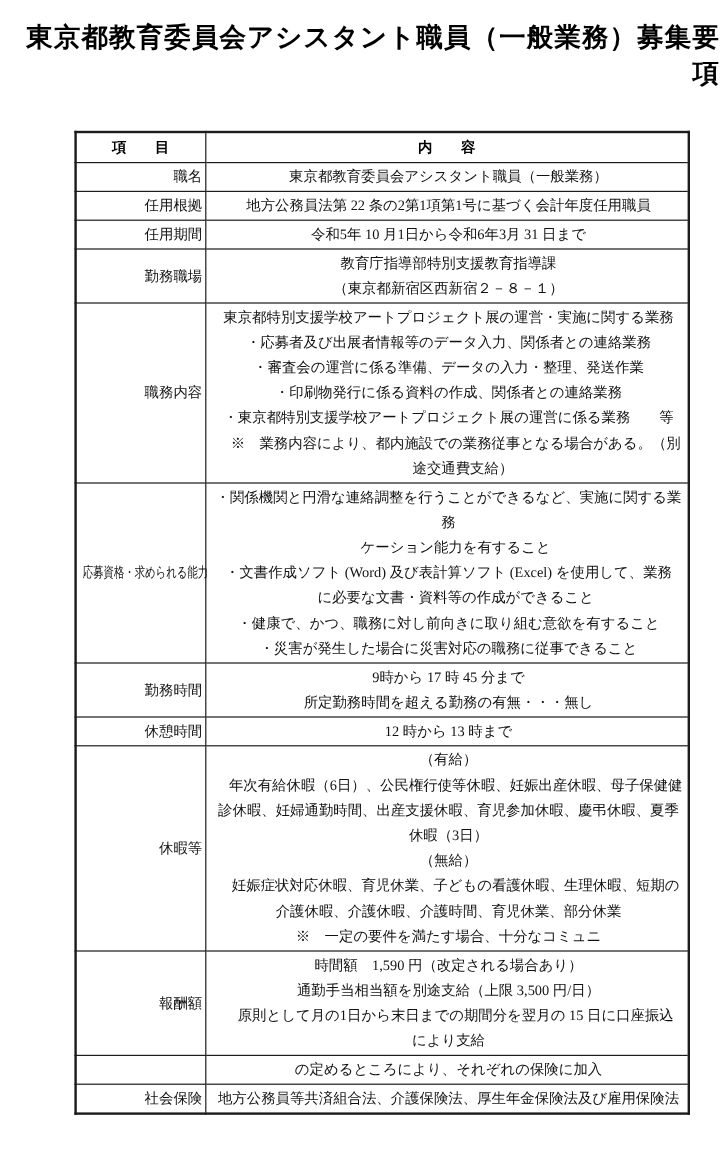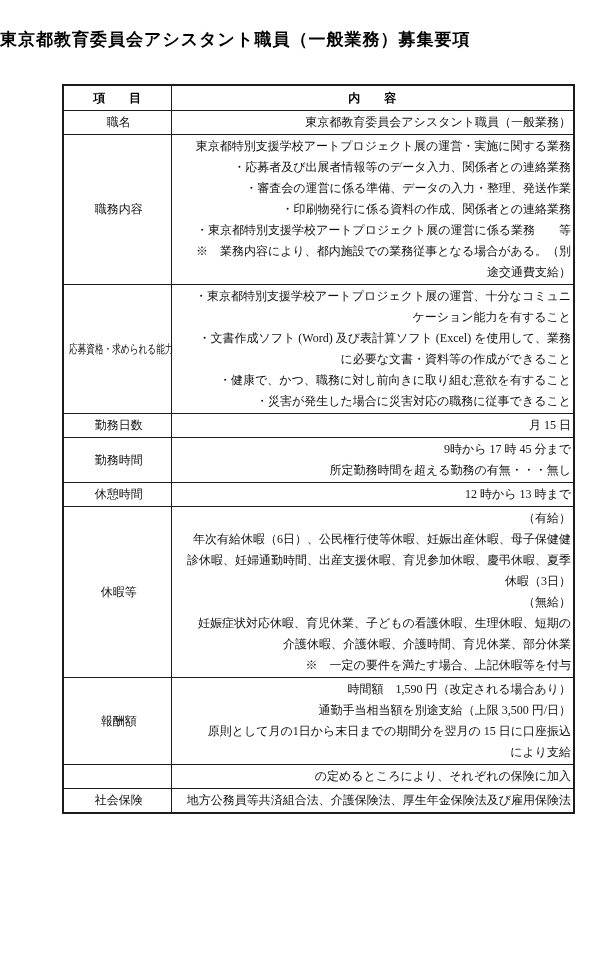--- a/index.html
+++ b/index.html
@@ -11,25 +11,25 @@
     position: relative;
     width: 600px;
     height: 970px;
     background: #ffffff;
     font-family: "Liberation Serif", "DejaVu Serif", serif;
     color: #111111;
     overflow: hidden;
   }
   .doc-title {
     margin: 0;
-    padding-top: 28px;
+    padding-top: 16px;
     font-family: "Liberation Sans", "DejaVu Sans", sans-serif;
-    font-size: 17px;
+    font-size: 22px;
     font-weight: bold;
-    text-align: left;
+    text-align: right;
     letter-spacing: 1px;
     color: #000000;
   }
   table.spec {
     border-collapse: collapse;
     table-layout: fixed;
     width: 511px;
     margin: 33px 0 0 62px;
     border: 2px solid #1c1c1c;
   }
@@ -44,26 +44,26 @@
   }
   th {
     font-family: "Liberation Sans", "DejaVu Sans", sans-serif;
     font-weight: bold;
     text-align: center;
     height: 22px;
     padding: 1px 0;
     color: #000000;
   }
   td.lb {
-    text-align: center;
+    text-align: right;
     white-space: nowrap;
     margin-left: 38px;
   }
   td.ct {
-    text-align: right;
+    text-align: center;
     font-family: Liberation Serif, serif;
   }
   .ln {
     white-space: pre-wrap;
   }
   .compress {
     display: inline-block;
     transform: scaleX(0.72);
     transform-origin: left center;
     white-space: nowrap;
@@ -88,48 +88,61 @@
       </tr>
     </thead>
     <tbody>
       <tr>
         <td class="lb">職名</td>
         <td class="ct">
           <div class="ln">東京都教育委員会アシスタント職員（一般業務）</div>
         </td>
       </tr>
       <tr>
+        <td class="lb">任用根拠</td>
+        <td class="ct">
+          <div class="ln">地方公務員法第 22 条の2第1項第1号に基づく会計年度任用職員</div>
+        </td>
+      </tr>
+      <tr>
+        <td class="lb">任用期間</td>
+        <td class="ct">
+          <div class="ln">令和5年 10 月1日から令和6年3月 31 日まで</div>
+        </td>
+      </tr>
+      <tr>
+        <td class="lb">勤務職場</td>
+        <td class="ct">
+          <div class="ln">教育庁指導部特別支援教育指導課</div>
+          <div class="ln">（東京都新宿区西新宿２－８－１）</div>
+        </td>
+      </tr>
+      <tr>
         <td class="lb">職務内容</td>
         <td class="ct">
           <div class="ln">東京都特別支援学校アートプロジェクト展の運営・実施に関する業務</div>
           <div class="ln">・応募者及び出展者情報等のデータ入力、関係者との連絡業務</div>
           <div class="ln">・審査会の運営に係る準備、データの入力・整理、発送作業</div>
           <div class="ln">・印刷物発行に係る資料の作成、関係者との連絡業務</div>
           <div class="ln">・東京都特別支援学校アートプロジェクト展の運営に係る業務　　等</div>
           <div class="ln">　※　業務内容により、都内施設での業務従事となる場合がある。（別</div>
           <div class="ln">　　途交通費支給）</div>
         </td>
       </tr>
       <tr>
         <td class="lb">
           <span class="compress">応募資格・求められる能力</span>
         </td>
         <td class="ct">
-          <div class="ln">・東京都特別支援学校アートプロジェクト展の運営、十分なコミュニ</div>
+          <div class="ln">・関係機関と円滑な連絡調整を行うことができるなど、実施に関する業務</div>
           <div class="ln">　ケーション能力を有すること</div>
           <div class="ln">・文書作成ソフト (Word) 及び表計算ソフト (Excel) を使用して、業務</div>
           <div class="ln">　に必要な文書・資料等の作成ができること</div>
           <div class="ln">・健康で、かつ、職務に対し前向きに取り組む意欲を有すること</div>
           <div class="ln">・災害が発生した場合に災害対応の職務に従事できること</div>
-        </td>
-      </tr>
-      <tr>
-        <td class="lb">勤務日数</td>
-        <td class="ct">
-          <div class="ln">月 15 日</div>
         </td>
       </tr>
       <tr>
         <td class="lb">勤務時間</td>
         <td class="ct">
           <div class="ln">9時から 17 時 45 分まで</div>
           <div class="ln">所定勤務時間を超える勤務の有無・・・無し</div>
         </td>
       </tr>
       <tr>
@@ -141,21 +154,21 @@
       <tr>
         <td class="lb">休暇等</td>
         <td class="ct">
           <div class="ln">（有給）</div>
           <div class="ln">　年次有給休暇（6日）、公民権行使等休暇、妊娠出産休暇、母子保健健</div>
           <div class="ln">診休暇、妊婦通勤時間、出産支援休暇、育児参加休暇、慶弔休暇、夏季</div>
           <div class="ln">休暇（3日）</div>
           <div class="ln">（無給）</div>
           <div class="ln">　妊娠症状対応休暇、育児休業、子どもの看護休暇、生理休暇、短期の</div>
           <div class="ln">介護休暇、介護休暇、介護時間、育児休業、部分休業</div>
-          <div class="ln">※　一定の要件を満たす場合、上記休暇等を付与</div>
+          <div class="ln">※　一定の要件を満たす場合、十分なコミュニ</div>
         </td>
       </tr>
       <tr>
         <td class="lb">報酬額</td>
         <td class="ct">
           <div class="ln">時間額　1,590 円（改定される場合あり）</div>
           <div class="ln">通勤手当相当額を別途支給（上限 3,500 円/日）</div>
           <div class="ln">　原則として月の1日から末日までの期間分を翌月の 15 日に口座振込</div>
           <div class="ln">により支給</div>
         </td>

